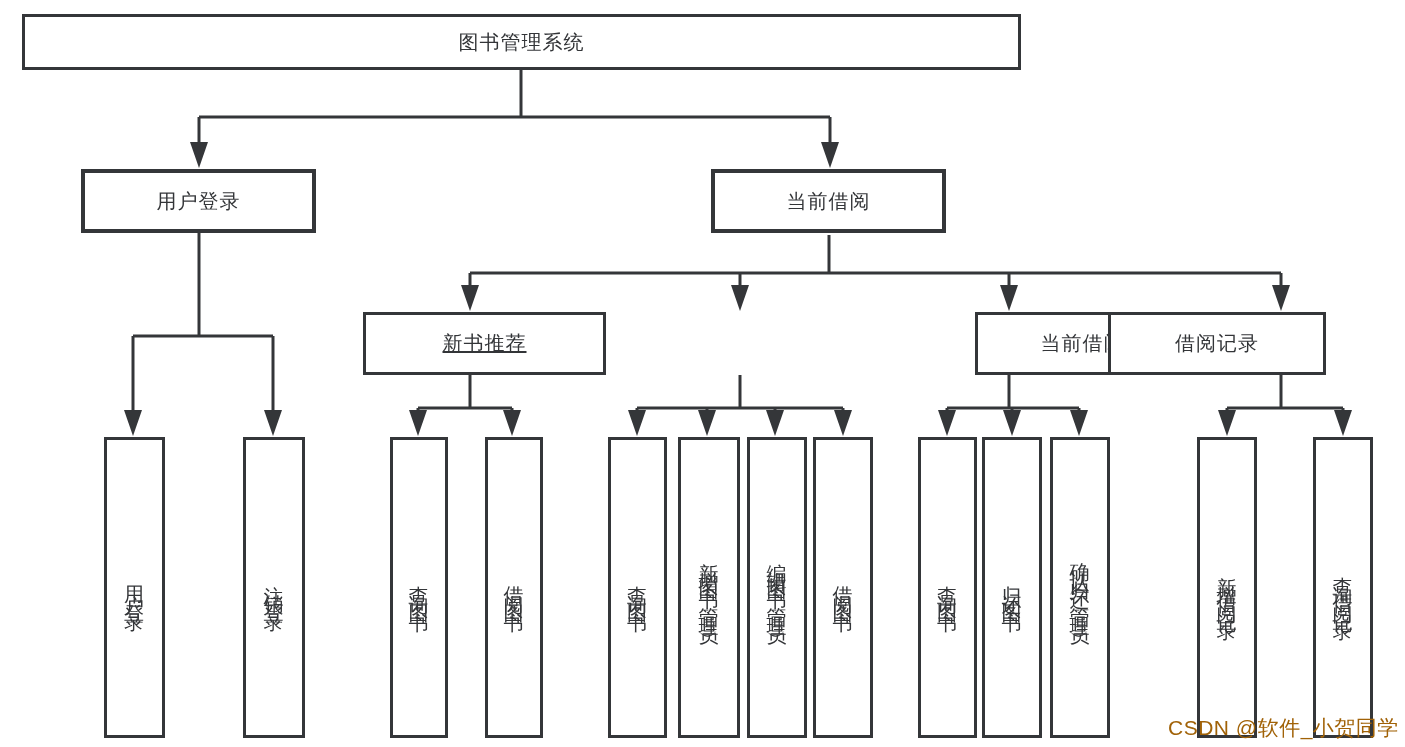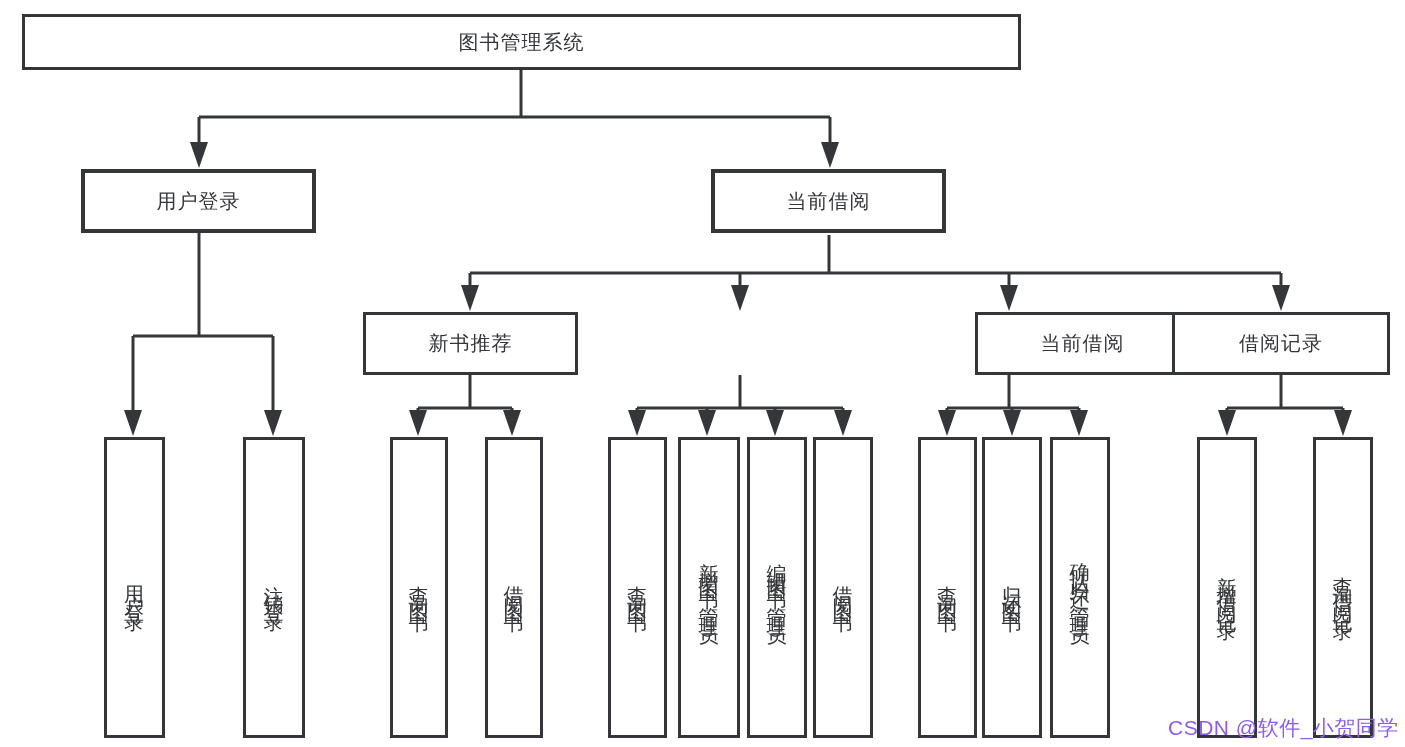--- a/index.html
+++ b/index.html
@@ -57,21 +57,21 @@
     color: #333538;
     white-space: nowrap;
   }
   #watermark {
     position: absolute;
     left: 1168px;
     top: 714px;
     width: 237px;
     z-index: 3;
     font-size: 21px;
-    color: #8b5cf6;
+    color: #a16207;
     letter-spacing: 0.5px;
     white-space: nowrap;
   }
 </style>
 </head>
 <body>
 
 <div id="stage">
 
   <svg id="connectors" viewBox="0 0 1405 747" xmlns="http://www.w3.org/2000/svg">
@@ -133,27 +133,27 @@
     <span>图书管理系统</span>
   </div>
 
   <div class="box lvl2 h" style="left:81px;">
     <span>用户登录</span>
   </div>
   <div class="box lvl2 h" style="left:711px;">
     <span>当前借阅</span>
   </div>
 
-  <div class="box lvl3 h" style="left:363px;width:215px;">
+  <div class="box lvl3 h" style="left:363px;width:243px;text-decoration:underline;">
     <span>新书推荐</span>
   </div>
   <div class="box lvl3 h" style="left:940px;width:215px;margin-left:35px;">
     <span>当前借阅</span>
   </div>
-  <div class="box lvl3 h" style="left:1172px;width:218px;">
+  <div class="box lvl3 h" style="left:1108px;width:218px;">
     <span>借阅记录</span>
   </div>
 
   <div class="box leaf" style="left:104px;width:61px;">
     <span class="leaf-text">用户登录</span>
   </div>
   <div class="box leaf" style="left:243px;width:62px;">
     <span class="leaf-text">注销登录</span>
   </div>
 

